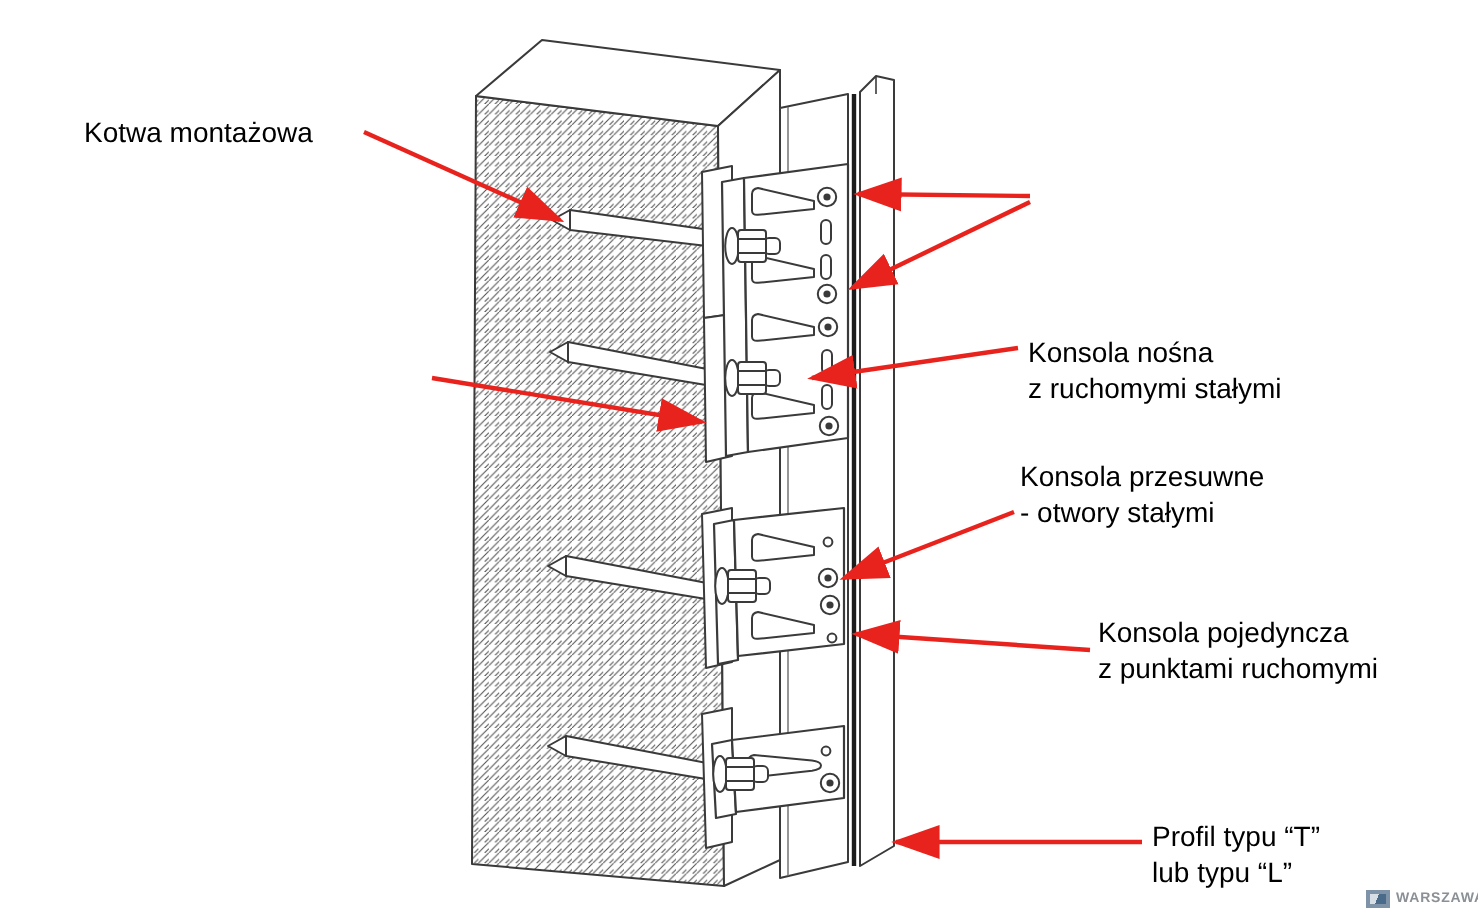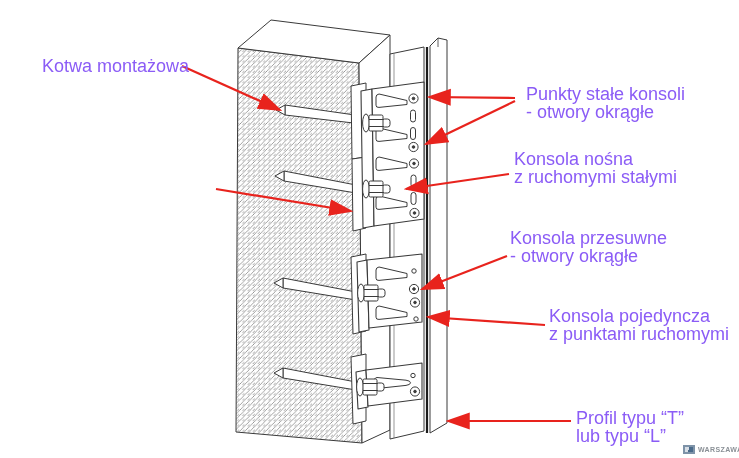--- a/index.html
+++ b/index.html
@@ -6,22 +6,22 @@
   .stage{
     position:relative;
     width:739px;height:458px;
     background:#fff;
     font-family:"Liberation Sans", sans-serif;
     overflow:hidden;
   }
   .stage svg{position:absolute;left:0;top:0;}
   .lbl{
     position:absolute;
-    color:#8b5cf6;
-    font-size:18px;
+    color:#000000;
+    font-size:14px;
     line-height:18px;
     white-space:nowrap;
   }
   .logo{
     position:absolute;
     left:683px;top:444px;
     display:flex;align-items:center;
     height:11px;
   }
   .logo-box{
@@ -193,33 +193,29 @@
       <line x1="509" y1="174" x2="406" y2="189" marker-end="url(#ah)"></line>
       <line x1="507" y1="256" x2="422" y2="289" marker-end="url(#ah)"></line>
       <line x1="545" y1="325" x2="428" y2="317" marker-end="url(#ah)"></line>
       <line x1="571" y1="421" x2="448" y2="421" marker-end="url(#ah)"></line>
     </g>
   </svg>
 
   <div class="lbl" style="left:42px;top:57px">Kotwa montażowa</div>
 
 
-  <div class="lbl" style="left:526px;top:85px">
-    <div>Punkty stałe konsoli</div>
-    <div>- otwory okrągłe</div>
-  </div>
-
-  <div class="lbl" style="left:514px;top:150px">
+
+  <div class="lbl" style="left:514px;top:167px">
     <div>Konsola nośna</div>
     <div>z ruchomymi stałymi</div>
   </div>
 
   <div class="lbl" style="left:510px;top:229px">
     <div>Konsola przesuwne</div>
-    <div>- otwory okrągłe</div>
+    <div>- otwory stałymi</div>
   </div>
 
   <div class="lbl" style="left:576px;top:409px">
     <div>Profil typu “T”</div>
     <div>lub typu “L”</div>
   </div>
 
   <div class="lbl" style="left:549px;top:307px">
     <div>Konsola pojedyncza</div>
     <div>z punktami ruchomymi</div>

